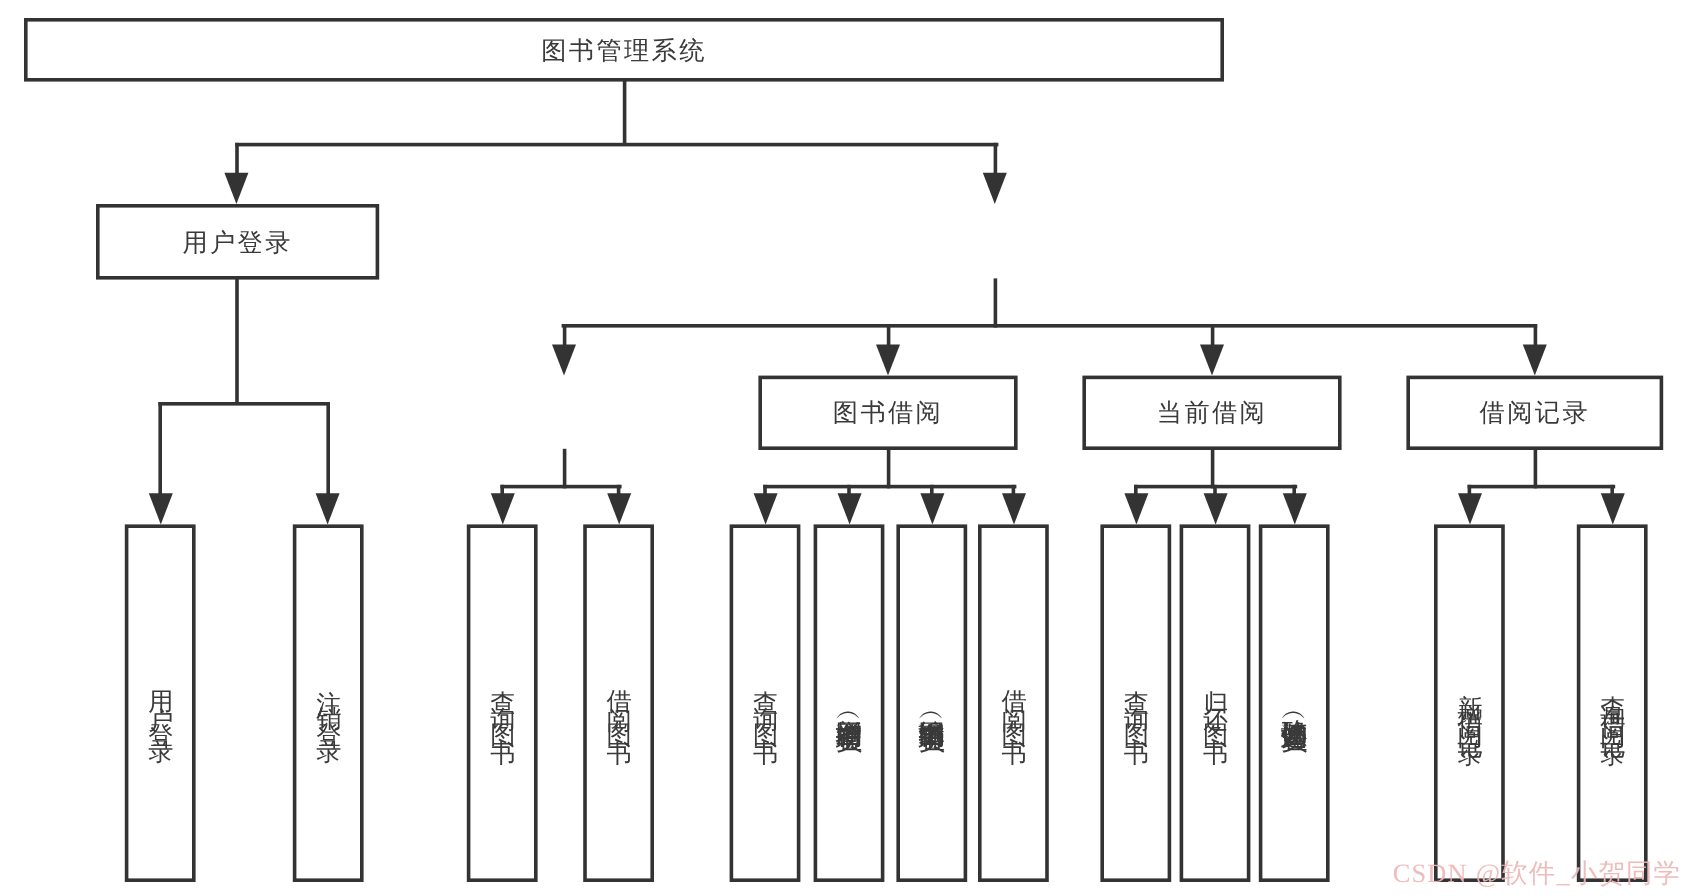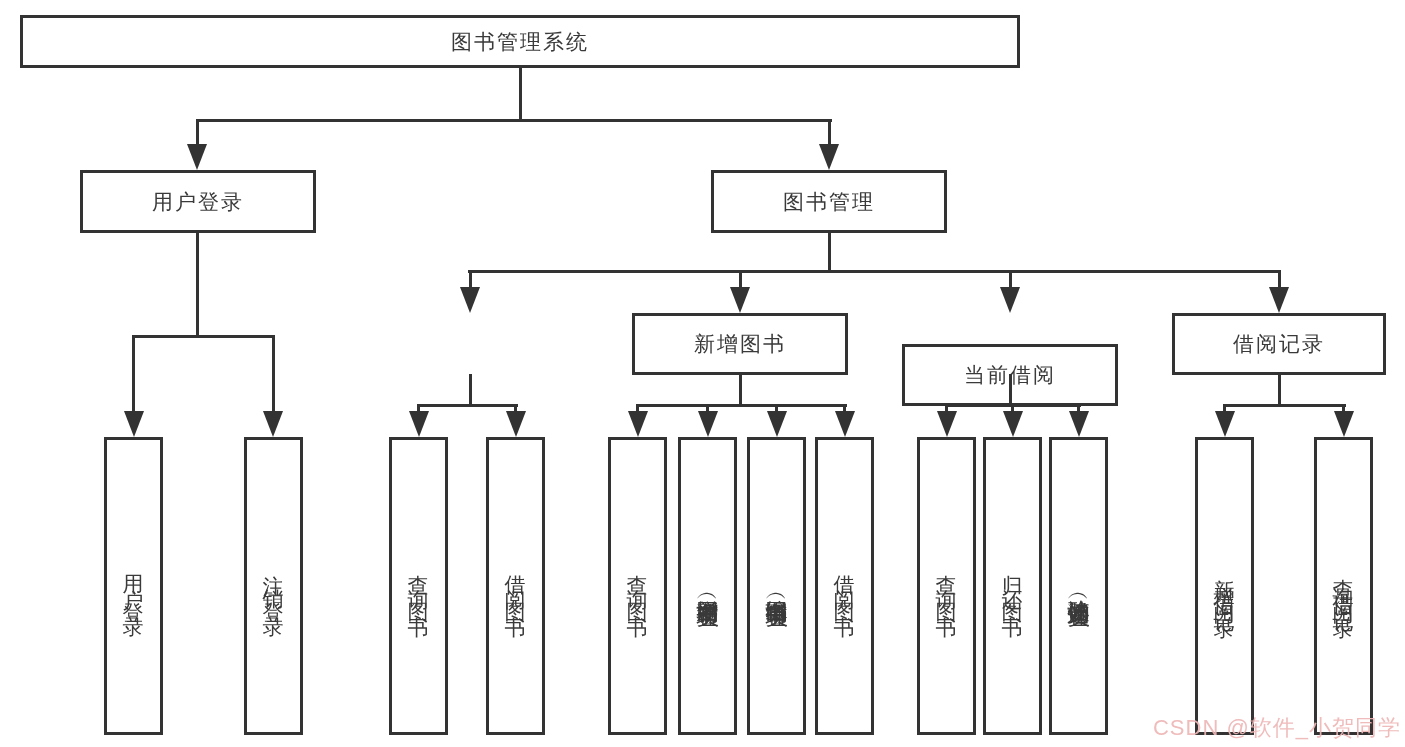--- a/index.html
+++ b/index.html
@@ -2,21 +2,21 @@
 <html><head>
 <meta charset="utf-8">
 <style>
   * { margin: 0; padding: 0; box-sizing: border-box; }
   html, body { background: #ffffff; }
   #canvas {
     position: relative;
     width: 1405px;
     height: 747px;
     background: #ffffff;
-    font-family: Liberation Sans, sans-serif;
+    font-family: Liberation Serif, serif;
     color: #3a3a3a;
     overflow: hidden;
   }
   .box {
     position: absolute;
     border: 3px solid #333333;
     background: #ffffff;
     display: flex;
     align-items: center;
     justify-content: center;
@@ -73,46 +73,43 @@
   <div class="line" style="left:519px; top:67px; width:3px; height:53px;"></div>
   <div class="line" style="left:196px; top:119px; width:636px; height:3px;"></div>
   <div class="line" style="left:196px; top:119px; width:3px; height:32px;"></div>
   <div class="arrow" style="left:187px; top:144px;"></div>
   <div class="line" style="left:828px; top:119px; width:3px; height:32px;"></div>
   <div class="arrow" style="left:819px; top:144px;"></div>
 
   <div class="box" style="left:80px; top:170px; width:236px; height:63px;">
     <span class="hlabel">用户登录</span>
   </div>
-  <div class="box" style="left:711px; top:170px; width:236px; height:63px;">
-    <span class="hlabel">图书管理</span>
-  </div>
 
   <div class="line" style="left:196px; top:232px; width:3px; height:105px;"></div>
   <div class="line" style="left:132px; top:335px; width:143px; height:3px;"></div>
   <div class="line" style="left:132px; top:335px; width:3px; height:83px;"></div>
   <div class="arrow" style="left:124px; top:411px;"></div>
   <div class="line" style="left:272px; top:335px; width:3px; height:83px;"></div>
   <div class="arrow" style="left:263px; top:411px;"></div>
 
   <div class="line" style="left:828px; top:232px; width:3px; height:41px;"></div>
   <div class="line" style="left:468px; top:270px; width:813px; height:3px;"></div>
   <div class="line" style="left:469px; top:270px; width:3px; height:22px;"></div>
   <div class="arrow" style="left:460px; top:287px;"></div>
   <div class="line" style="left:739px; top:270px; width:3px; height:22px;"></div>
   <div class="arrow" style="left:730px; top:287px;"></div>
   <div class="line" style="left:1009px; top:270px; width:3px; height:22px;"></div>
   <div class="arrow" style="left:1000px; top:287px;"></div>
   <div class="line" style="left:1278px; top:270px; width:3px; height:22px;"></div>
   <div class="arrow" style="left:1269px; top:287px;"></div>
 
   <div class="box" style="left:632px; top:313px; width:216px; height:62px;">
-    <span class="hlabel">新增图书</span>
+    <span class="hlabel">图书借阅</span>
   </div>
-  <div class="box" style="left:902px; top:313px; width:216px; height:62px;margin-top:31px;">
+  <div class="box" style="left:902px; top:313px; width:216px; height:62px;">
     <span class="hlabel">当前借阅</span>
   </div>
   <div class="box" style="left:1172px; top:313px; width:214px; height:62px;">
     <span class="hlabel">借阅记录</span>
   </div>
 
   <div class="line" style="left:469px; top:374px; width:3px; height:33px;"></div>
   <div class="line" style="left:417px; top:404px; width:101px; height:3px;"></div>
   <div class="line" style="left:417px; top:404px; width:3px; height:14px;"></div>
   <div class="arrow" style="left:409px; top:411px;"></div>

